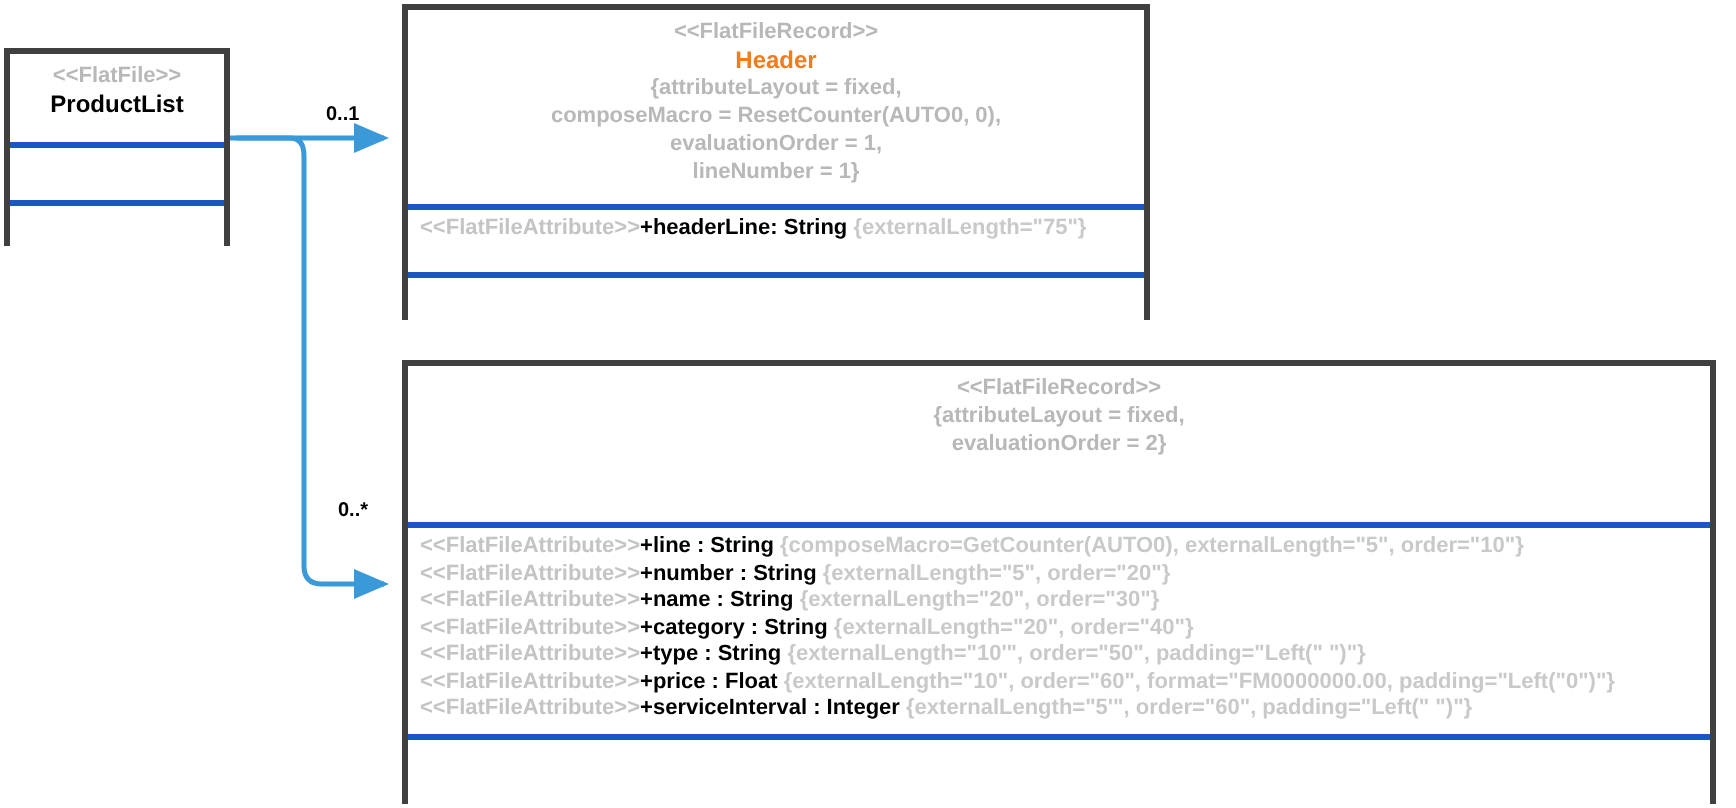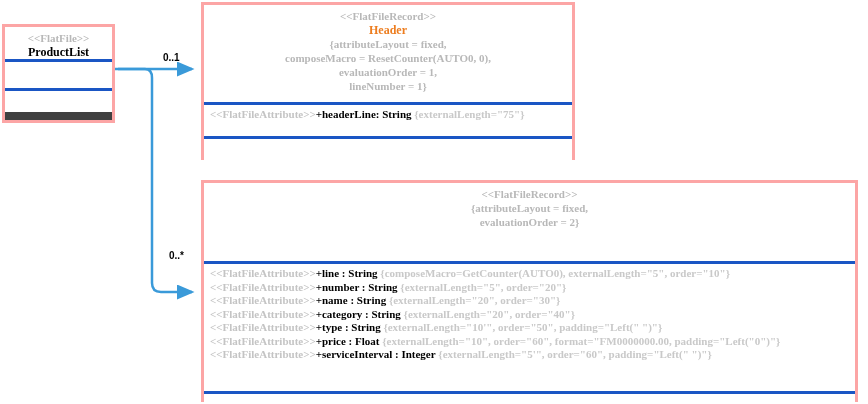--- a/index.html
+++ b/index.html
@@ -16,23 +16,22 @@
   }
   #canvas {
     position: absolute;
     left: 0; top: 0;
     width: 868px;
     height: 404px;
   }
   .uml-box {
     position: absolute;
     box-sizing: border-box;
-    border: 3px solid #fca5a5;
-    background: #404040;
-    font-family: Liberation Serif, serif;
+    border: 3px solid #404040;
+    background: #f0abfc;
   }
   .compartment {
     box-sizing: border-box;
     background: #ffffff;
     overflow: hidden;
   }
   .compartment + .compartment {
     border-top: 3px solid #1a56c4;
   }
   .hdr {
@@ -63,34 +62,34 @@
     font-size: 11px;
     line-height: 13.5px;
     white-space: nowrap;
   }
   .attr-stereo { color: #c4c4c4; font-weight: bold; }
   .attr-sig { color: #000000; font-weight: bold; }
   .attr-props { color: #c9c9c9; font-weight: bold; }
 
   
   #box-productlist { left: 2px; top: 24px; width: 113px; height: 99px; }
-  #box-productlist .c1 { height: 32px; text-align: center; }
+  #box-productlist .c1 { height: 44px; text-align: center; }
   #box-productlist .c2 { height: 29px; }
   #box-productlist .c3 { height: 24px; }
 
   
   #box-header { left: 201px; top: 2px; width: 374px; height: 158px; }
   #box-header .c1 { height: 97px; }
   #box-header .c2 { height: 34px; }
   #box-header .c3 { height: 32px; }
 
   
   #box-product { left: 201px; top: 180px; width: 657px; height: 222px; }
   #box-product .c1 { height: 78px; }
-  #box-product .c2 { height: 130px; }
+  #box-product .c2 { height: 106px; }
   #box-product .c3 { height: 35px; }
 
   .mult-label {
     position: absolute;
     font-size: 10px;
     font-weight: bold;
     color: #000000;
   }
   #mult-top { left: 163px; top: 52px; }
   #mult-bottom { left: 169px; top: 250px; }

